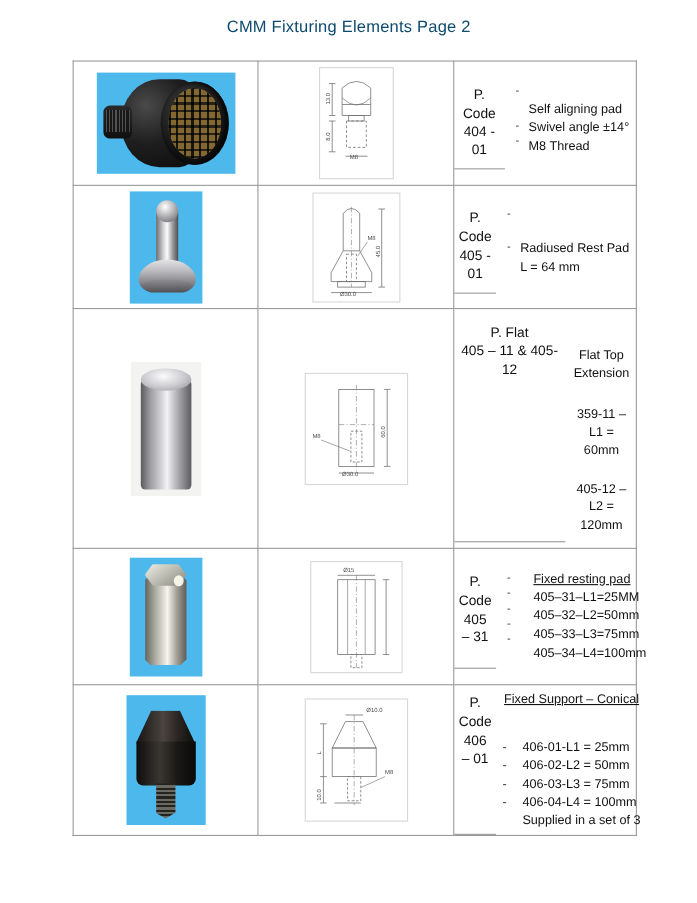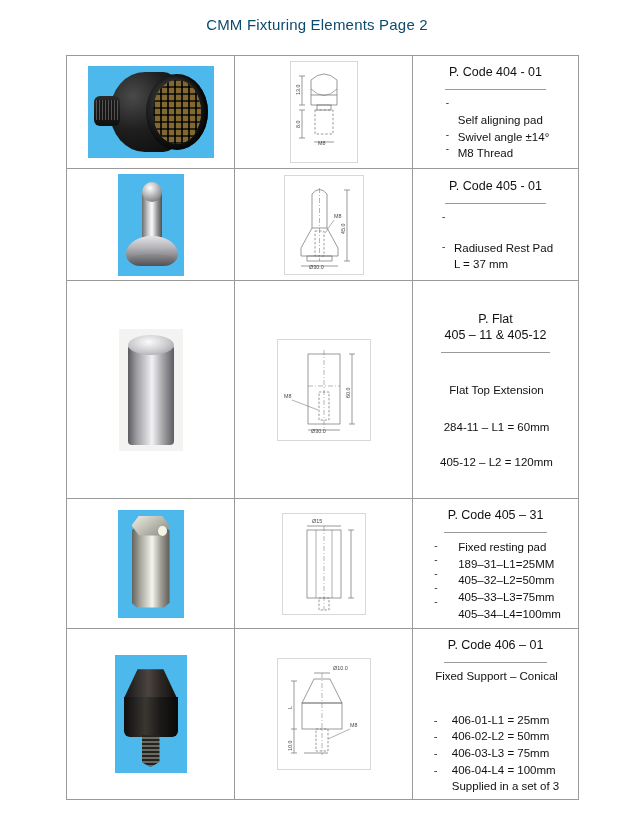--- a/index.html
+++ b/index.html
@@ -31,38 +31,38 @@
   col.c-draw{width:178px;}
   col.c-text{width:166px;}
 
   .cell-photo{height:100%;text-align:center;}
   .photo-wrap{display:flex;align-items:center;justify-content:center;height:100%;}
 
   .cell-draw{text-align:center;}
   .draw-wrap{display:flex;align-items:center;justify-content:center;height:100%;}
 
   
-  .spec{display:flex;flex-direction:column;height:100%;align-items:center;}
+  .spec{display:flex;flex-direction:row;height:100%;}
   .spec-head{
     border-bottom:1px solid #9a9a9a;
     text-align:center;font-size:12.5px;
     padding:8px 4px 8px 4px;line-height:1.35;
     color:#111;
   }
   .spec-body{
     flex:1;position:relative;padding:6px 6px 6px 8px;
     font-size:11.5px;line-height:1.45;color:#111;
   }
   .spec-lines{margin-left:14px;}
   .spec-lines .ln{white-space:nowrap;}
   .dashcol{position:absolute;left:10px;top:8px;width:16px;}
   .dashcol span{display:block;font-size:10px;line-height:1.0;color:#333;height:14px;}
   .center-block{text-align:center;margin-top:23px;}
   .center-block .ln{margin:0;}
-  .u{}
+  .u{text-decoration:underline;}
   .dashlist{margin:0;padding:0;list-style:none;}
   .dashlist li{display:flex;gap:10px;white-space:nowrap;}
   .dashlist li .d{width:8px;color:#333;}
 
   
   .ph{position:relative;background:#4db8ec;overflow:hidden;}
 
   
   .ph1{width:126px;height:92px;}
   .p1-body{position:absolute;left:22px;top:6px;width:76px;height:80px;border-radius:46% 30% 30% 46%/50% 50% 50% 50%;
@@ -242,21 +242,21 @@
             <div class="spec-head">P. Code 405 - 01</div>
             <div class="spec-body">
               <div class="dashcol">
                 <span>-</span>
                   <span style="height:16px"></span>
                   <span>-</span>
               </div>
               <div class="spec-lines">
                 <div class="ln" style="height:30px"></div>
                 <div class="ln">Radiused Rest Pad</div>
-                <div class="ln">L = 37 mm</div>
+                <div class="ln">L = 64 mm</div>
               </div>
             </div>
           </div>
         </td>
       </tr>
 
       <tr style="height:218px;">
         <td class="cell-photo">
           <div class="photo-wrap">
             <div class="ph ph3">
@@ -291,21 +291,21 @@
         </td>
         <td>
           <div class="spec">
             <div class="spec-head">
               <div>P. Flat</div>
               <div>405 – 11 &amp; 405-12</div>
             </div>
             <div class="spec-body" style="display:flex;align-items:center;justify-content:center;">
               <div class="center-block">
                 <div class="ln" style="margin-bottom:20px">Flat Top Extension</div>
-                <div class="ln" style="margin-bottom:18px">284-11 – L1 = 60mm</div>
+                <div class="ln" style="margin-bottom:18px">359-11 – L1 = 60mm</div>
                 <div class="ln">405-12 – L2 = 120mm</div>
               </div>
             </div>
           </div>
         </td>
       </tr>
 
       <tr style="height:124px;">
         <td class="cell-photo">
           <div class="photo-wrap">
@@ -344,21 +344,21 @@
             <div class="spec-body">
               <div class="dashcol">
                 <span>-</span>
                   <span>-</span>
                   <span>-</span>
                   <span>-</span>
                   <span>-</span>
               </div>
               <div class="spec-lines" style="margin-left:26px;">
                 <div class="ln u">Fixed resting pad</div>
-                <div class="ln">189–31–L1=25MM</div>
+                <div class="ln">405–31–L1=25MM</div>
                 <div class="ln">405–32–L2=50mm</div>
                 <div class="ln">405–33–L3=75mm</div>
                 <div class="ln">405–34–L4=100mm</div>
               </div>
             </div>
           </div>
         </td>
       </tr>
 
       <tr style="height:136px;">

